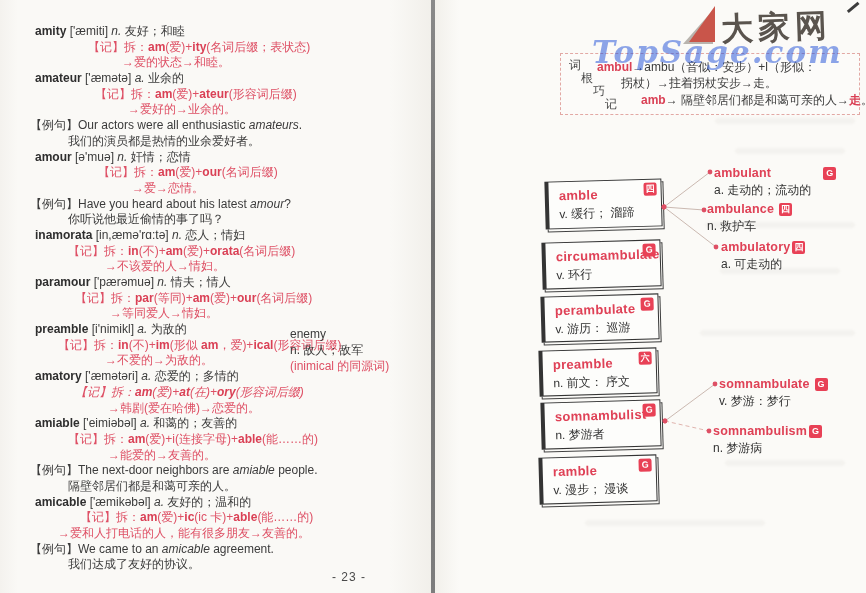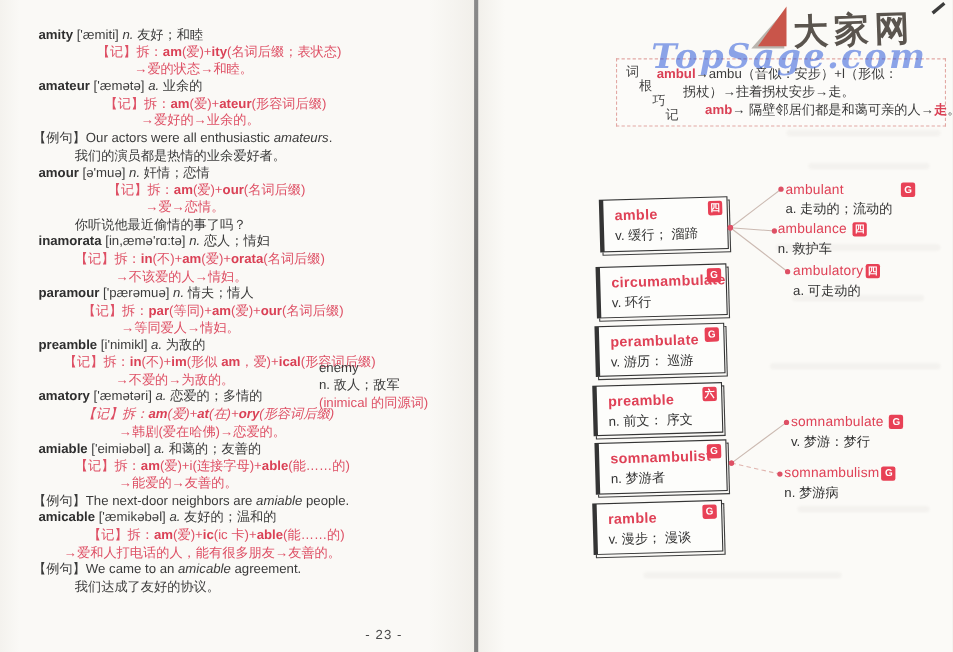--- a/index.html
+++ b/index.html
@@ -29,21 +29,21 @@
   .mn-ch{position:absolute;font-size:12px;color:#4a4a4a;}
   .mn-line{position:absolute;white-space:pre;font-size:12px;}
   
   .card{position:absolute;background:#fdfdfb;border:1.5px solid #343434;border-left-width:4px;transform:rotate(-1.6deg);box-shadow:2px 3px 0 -1px #faf9f6,2px 3px 0 0 #3f3f3f;padding:6px 6px 0 10px;box-sizing:border-box;}
   .card-word{color:#df4156;font-weight:bold;font-size:13px;letter-spacing:.3px;margin-bottom:3px;white-space:pre;}
   .card-mean{color:#333;font-size:12px;white-space:pre;}
   .badge{display:inline-block;width:13px;height:13px;line-height:13px;text-align:center;background:#e84156;color:#fff;font-size:9px;font-weight:bold;border-radius:2px;}
   .card .badge{position:absolute;top:3px;right:4px;}
   
   .derived{position:absolute;white-space:pre;}
-  .d-word{color:#df4156;font-weight:normal;font-size:12.5px;letter-spacing:.2px;}
+  .d-word{color:#df4156;font-weight:bold;font-size:12.5px;letter-spacing:.2px;}
   .d-mean{color:#333;font-size:12px;margin-top:1px;}
   .derived .badge{vertical-align:1px;}
   
   #connector-svg{position:absolute;left:0;top:0;width:866px;height:593px;pointer-events:none;}
   
   #brand-logo{position:absolute;left:683px;top:4px;z-index:4;}
   #logo-tri-gray{position:absolute;left:0;top:6px;width:0;height:0;border-bottom:34px solid #b9b4ae;border-left:30px solid transparent;}
   #logo-tri-red{position:absolute;left:6px;top:2px;width:0;height:0;border-bottom:36px solid #c9554a;border-left:26px solid transparent;}
   #brand-name{position:absolute;left:38px;top:2px;font-family:"DejaVu Serif",serif;font-size:32px;font-weight:bold;color:#5a544e;letter-spacing:5px;transform:rotate(-2deg);white-space:nowrap;}
   #site-watermark{position:absolute;left:592px;top:34px;z-index:5;font-family:"DejaVu Serif",serif;font-size:31px;font-weight:bold;font-style:italic;color:#1d4ed8;opacity:.5;letter-spacing:2px;pointer-events:none;}
@@ -61,37 +61,39 @@
         <div class="line" style="padding-left: 88px;"><span class="sg-r">【记】拆：</span><span class="sg-rb">am</span><span class="sg-r">(爱)+</span><span class="sg-rb">ity</span><span class="sg-r">(名词后缀；表状态)</span></div>
         <div class="line" style="padding-left: 122px;"><span class="sg-r">→爱的状态→和睦。</span></div>
         <div class="line" style="padding-left: 35px;"><span class="sg-b">amateur </span><span class="sg-n">['æmətə] </span><span class="sg-i">a.</span><span class="sg-n"> 业余的</span></div>
         <div class="line" style="padding-left: 95px;"><span class="sg-r">【记】拆：</span><span class="sg-rb">am</span><span class="sg-r">(爱)+</span><span class="sg-rb">ateur</span><span class="sg-r">(形容词后缀)</span></div>
         <div class="line" style="padding-left: 128px;"><span class="sg-r">→爱好的→业余的。</span></div>
         <div class="line" style="padding-left: 30px;"><span class="sg-n">【例句】</span><span class="sg-n">Our actors were all enthusiastic </span><span class="sg-i">amateurs</span><span class="sg-n">.</span></div>
         <div class="line" style="padding-left: 68px;"><span class="sg-n">我们的演员都是热情的业余爱好者。</span></div>
         <div class="line" style="padding-left: 35px;"><span class="sg-b">amour </span><span class="sg-n">[ə'muə] </span><span class="sg-i">n.</span><span class="sg-n"> 奸情；恋情</span></div>
         <div class="line" style="padding-left: 98px;"><span class="sg-r">【记】拆：</span><span class="sg-rb">am</span><span class="sg-r">(爱)+</span><span class="sg-rb">our</span><span class="sg-r">(名词后缀)</span></div>
         <div class="line" style="padding-left: 132px;"><span class="sg-r">→爱→恋情。</span></div>
+        <div class="line" style="padding-left: 30px;"><span class="sg-n">【例句】</span><span class="sg-n">Have you heard about his latest </span><span class="sg-i">amour</span><span class="sg-n">?</span></div>
         <div class="line" style="padding-left: 68px;"><span class="sg-n">你听说他最近偷情的事了吗？</span></div>
         <div class="line" style="padding-left: 35px;"><span class="sg-b">inamorata </span><span class="sg-n">[in,æmə'rɑ:tə] </span><span class="sg-i">n.</span><span class="sg-n"> 恋人；情妇</span></div>
         <div class="line" style="padding-left: 68px;"><span class="sg-r">【记】拆：</span><span class="sg-rb">in</span><span class="sg-r">(不)+</span><span class="sg-rb">am</span><span class="sg-r">(爱)+</span><span class="sg-rb">orata</span><span class="sg-r">(名词后缀)</span></div>
         <div class="line" style="padding-left: 105px;"><span class="sg-r">→不该爱的人→情妇。</span></div>
         <div class="line" style="padding-left: 35px;"><span class="sg-b">paramour </span><span class="sg-n">['pærəmuə] </span><span class="sg-i">n.</span><span class="sg-n"> 情夫；情人</span></div>
         <div class="line" style="padding-left: 75px;"><span class="sg-r">【记】拆：</span><span class="sg-rb">par</span><span class="sg-r">(等同)+</span><span class="sg-rb">am</span><span class="sg-r">(爱)+</span><span class="sg-rb">our</span><span class="sg-r">(名词后缀)</span></div>
         <div class="line" style="padding-left: 110px;"><span class="sg-r">→等同爱人→情妇。</span></div>
         <div class="line" style="padding-left: 35px;"><span class="sg-b">preamble </span><span class="sg-n">[i'nimikl] </span><span class="sg-i">a.</span><span class="sg-n"> 为敌的</span></div>
         <div class="line" style="padding-left: 58px;"><span class="sg-r">【记】拆：</span><span class="sg-rb">in</span><span class="sg-r">(不)+</span><span class="sg-rb">im</span><span class="sg-r">(形似 </span><span class="sg-rb">am</span><span class="sg-r">，爱)+</span><span class="sg-rb">ical</span><span class="sg-r">(形容词后缀)</span></div>
         <div class="line" style="padding-left: 105px;"><span class="sg-r">→不爱的→为敌的。</span></div>
         <div class="line" style="padding-left: 35px;"><span class="sg-b">amatory </span><span class="sg-n">['æmətəri] </span><span class="sg-i">a.</span><span class="sg-n"> 恋爱的；多情的</span></div>
         <div class="line" style="padding-left: 75px; font-style: italic;"><span class="sg-r">【记】拆：</span><span class="sg-rb">am</span><span class="sg-r">(爱)+</span><span class="sg-rb">at</span><span class="sg-r">(在)+</span><span class="sg-rb">ory</span><span class="sg-r">(形容词后缀)</span></div>
         <div class="line" style="padding-left: 108px;"><span class="sg-r">→韩剧(爱在哈佛)→恋爱的。</span></div>
         <div class="line" style="padding-left: 35px;"><span class="sg-b">amiable </span><span class="sg-n">['eimiəbəl] </span><span class="sg-i">a.</span><span class="sg-n"> 和蔼的；友善的</span></div>
         <div class="line" style="padding-left: 68px;"><span class="sg-r">【记】拆：</span><span class="sg-rb">am</span><span class="sg-r">(爱)+i(连接字母)+</span><span class="sg-rb">able</span><span class="sg-r">(能……的)</span></div>
         <div class="line" style="padding-left: 108px;"><span class="sg-r">→能爱的→友善的。</span></div>
         <div class="line" style="padding-left: 30px;"><span class="sg-n">【例句】</span><span class="sg-n">The next-door neighbors are </span><span class="sg-i">amiable</span><span class="sg-n"> people.</span></div>
+        <div class="line" style="padding-left: 68px;"><span class="sg-n">隔壁邻居们都是和蔼可亲的人。</span></div>
         <div class="line" style="padding-left: 35px;"><span class="sg-b">amicable </span><span class="sg-n">['æmikəbəl] </span><span class="sg-i">a.</span><span class="sg-n"> 友好的；温和的</span></div>
         <div class="line" style="padding-left: 80px;"><span class="sg-r">【记】拆：</span><span class="sg-rb">am</span><span class="sg-r">(爱)+</span><span class="sg-rb">ic</span><span class="sg-r">(ic 卡)+</span><span class="sg-rb">able</span><span class="sg-r">(能……的)</span></div>
         <div class="line" style="padding-left: 58px;"><span class="sg-r">→爱和人打电话的人，能有很多朋友→友善的。</span></div>
         <div class="line" style="padding-left: 30px;"><span class="sg-n">【例句】</span><span class="sg-n">We came to an </span><span class="sg-i">amicable</span><span class="sg-n"> agreement.</span></div>
         <div class="line" style="padding-left: 68px;"><span class="sg-n">我们达成了友好的协议。</span></div>
       </div>
     <div id="side-note">
         <div class="">enemy</div>
         <div class="">n. 敌人；敌军</div>
         <div class="sn-red">(inimical 的同源词)</div>

